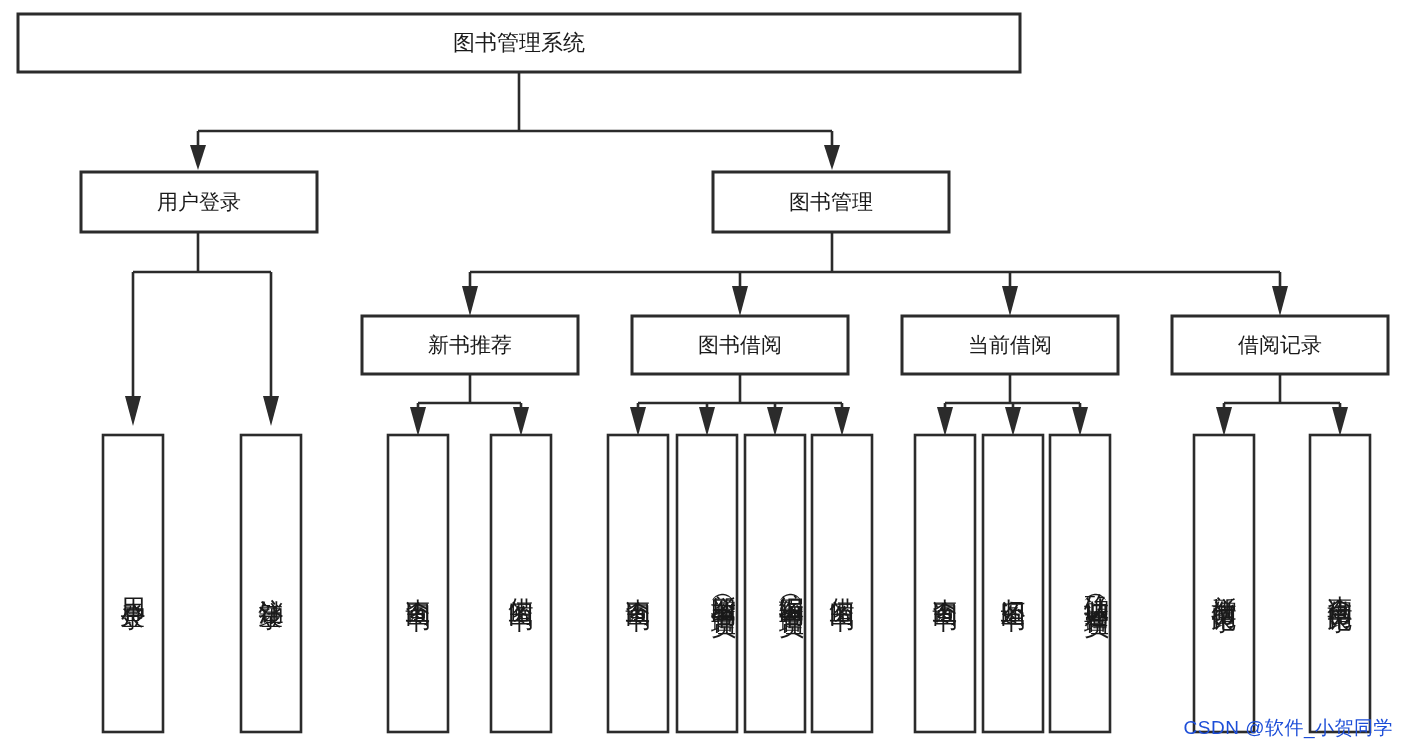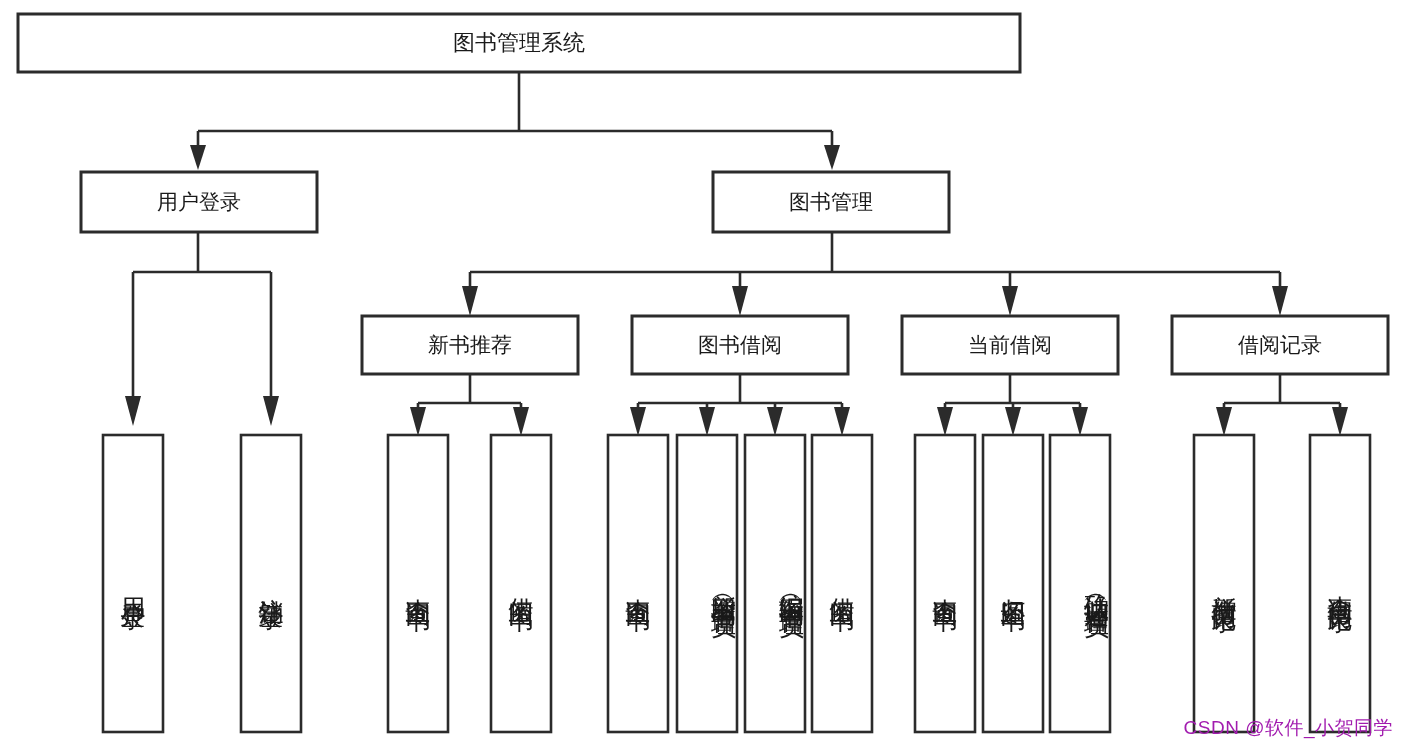--- a/index.html
+++ b/index.html
@@ -72,21 +72,21 @@
     text-align: center;
     white-space: nowrap;
     pointer-events: none;
   }
   .watermark {
     position: absolute;
     right: 12px;
     bottom: 6px;
     font-family: "Liberation Sans", "DejaVu Sans", sans-serif;
     font-size: 19px;
-    color: #a21caf;
+    color: #1d4ed8;
     letter-spacing: 0.5px;
     white-space: nowrap;
   }
 </style>
 </head>
 <body>
 
 <div id="diagram-root">
 
   <svg class="canvas" viewBox="0 0 1405 747" xmlns="http://www.w3.org/2000/svg">

